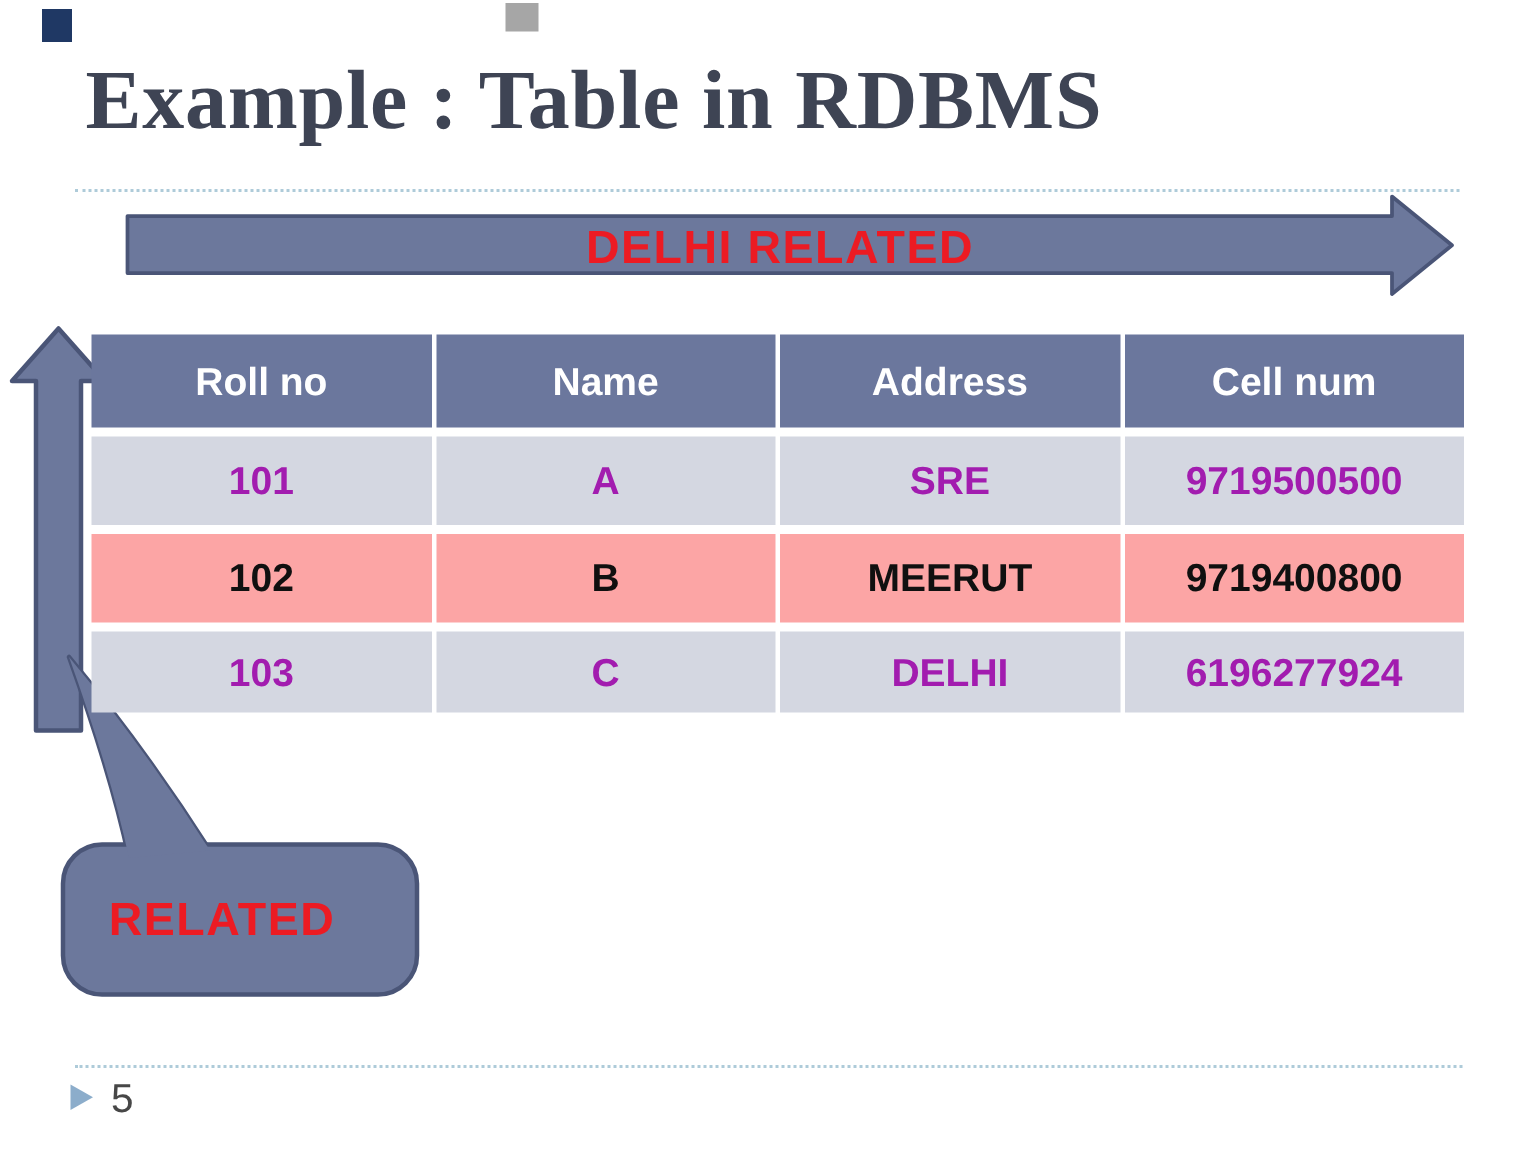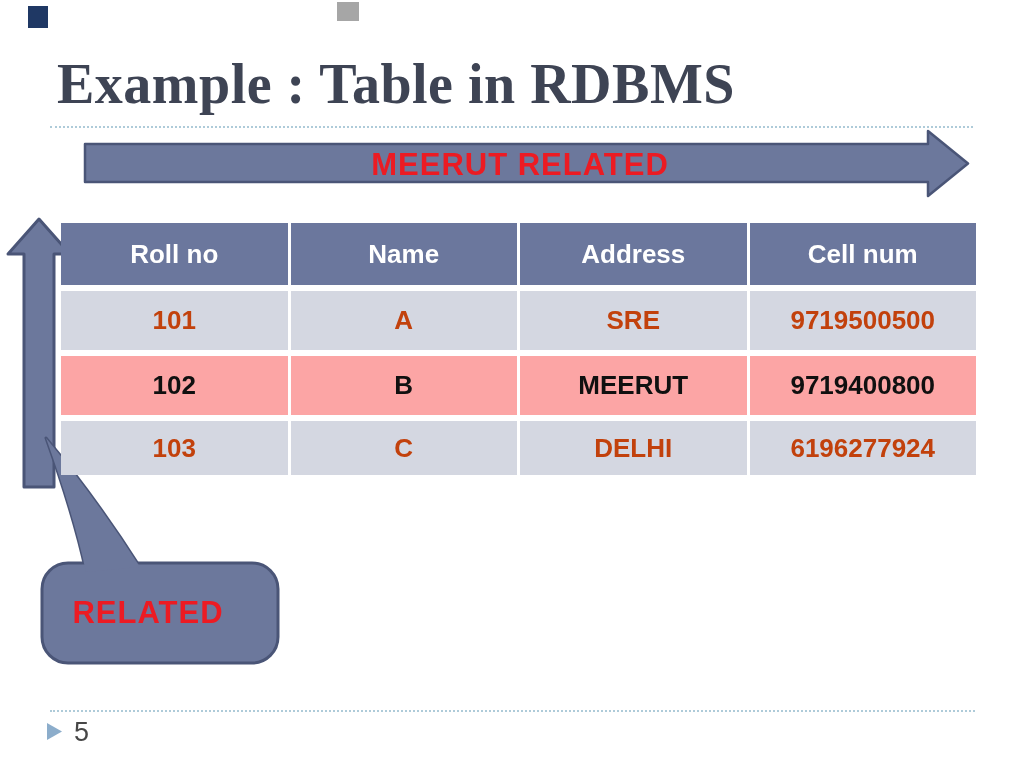--- a/index.html
+++ b/index.html
@@ -8,21 +8,21 @@
     overflow:hidden; font-family:"Liberation Sans", sans-serif;
   }
 
   
   .deco { position:absolute; }
   .deco-navy { left:28px; top:6px; width:20px; height:22px; background:#1F3864; }
   .deco-gray { left:337px; top:2px; width:22px; height:19px; background:#A6A6A6; }
 
   
   .title {
-    position:absolute; left:57px; top:52px; margin:0;
+    position:absolute; left:57px; top:35px; margin:0;
     font-family:"Liberation Serif", serif; font-weight:bold;
     font-size:56px; line-height:64px; color:#3E4454; white-space:nowrap;
     letter-spacing:0.5px;
   }
 
   
   .dotted { position:absolute; height:0; border-top:2px dotted #AECBD9; }
   .dotted-top    { left:50px; top:126px; width:923px; }
   .dotted-bottom { left:50px; top:710px; width:925px; }
 
@@ -42,21 +42,21 @@
     position:absolute; left:61px; top:223px; width:915px;
     display:grid; grid-template-columns:repeat(4, 1fr);
     grid-template-rows:62px 59px 59px 54px;
     column-gap:3px; row-gap:6px;
   }
   .cell {
     display:flex; align-items:center; justify-content:center;
     font-weight:bold; font-size:26px; white-space:nowrap;
   }
   .cell-header { background:#6B779D; color:#ffffff; }
-  .row-odd  { background:#D4D7E1; color:#c2410c; }
+  .row-odd  { background:#D4D7E1; color:#a21caf; }
   .row-even { background:#fca5a5; color:#101010; }
 
   
   .related-label {
     position:absolute; left:42px; top:563px; width:212px; height:100px;
     display:flex; align-items:center; justify-content:center;
     font-weight:bold; font-size:31px; letter-spacing:1px; color:#EC1B23;
     white-space:nowrap;
   }
 
@@ -87,21 +87,21 @@
 
     <path d="M46,438 Q74,516 86,572 L140,567 Q96,498 46,438 Z" fill="#6C789C" stroke="#4A5577" stroke-width="3" stroke-linejoin="round"></path>
 
     <rect x="42" y="563" width="236" height="100" rx="26" ry="26" fill="#6C789C" stroke="#4A5577" stroke-width="3"></rect>
 
     <path d="M46,438 Q74,516 86,572 L140,567 Q96,498 46,438 Z" fill="#6C789C" stroke="none"></path>
 
     <path d="M47,723 L62,731.5 L47,740 Z" fill="#8CADCB"></path>
   </svg>
 
-  <div class="inter-label">MEERUT RELATED</div>
+  <div class="inter-label">DELHI RELATED</div>
 
   <div class="rdbms-table">
     <div class="cell cell-header">Roll no</div>
     <div class="cell cell-header">Name</div>
     <div class="cell cell-header">Address</div>
     <div class="cell cell-header">Cell num</div>
 
     <div class="cell row-odd">101</div>
     <div class="cell row-odd">A</div>
     <div class="cell row-odd">SRE</div>

